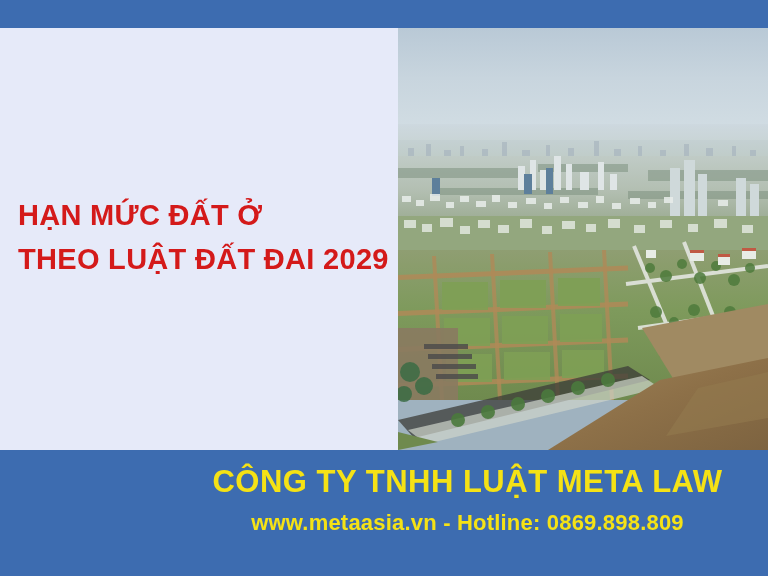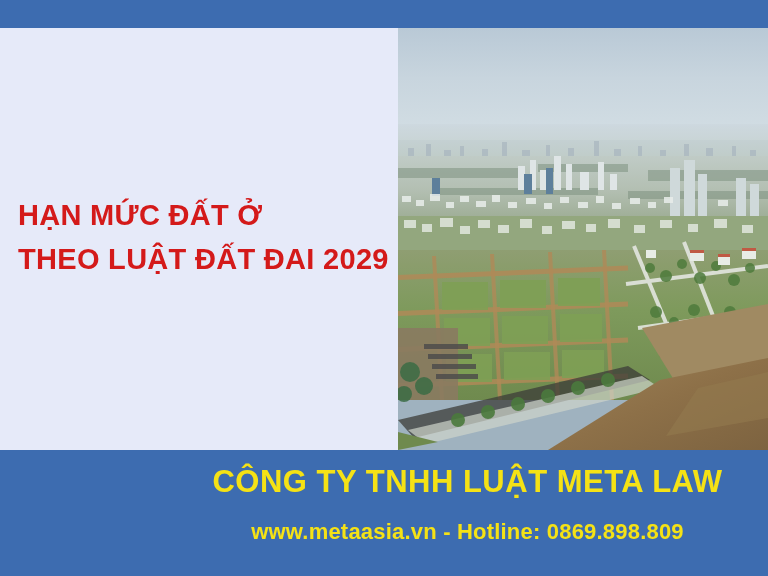--- a/index.html
+++ b/index.html
@@ -70,21 +70,21 @@
     line-height:40px;
     white-space:nowrap;
   }
   #contact-line{
     display:block;
     color:#f5e215;
     font-size:22px;
     font-weight:bold;
     letter-spacing:0.2px;
     line-height:34px;
-    margin-top:13px;
+    margin-top:4px;
     white-space:nowrap;
   }
 </style>
 </head>
 <body>
 
 <div id="poster">
 
   <div id="content-panel"></div>
 

